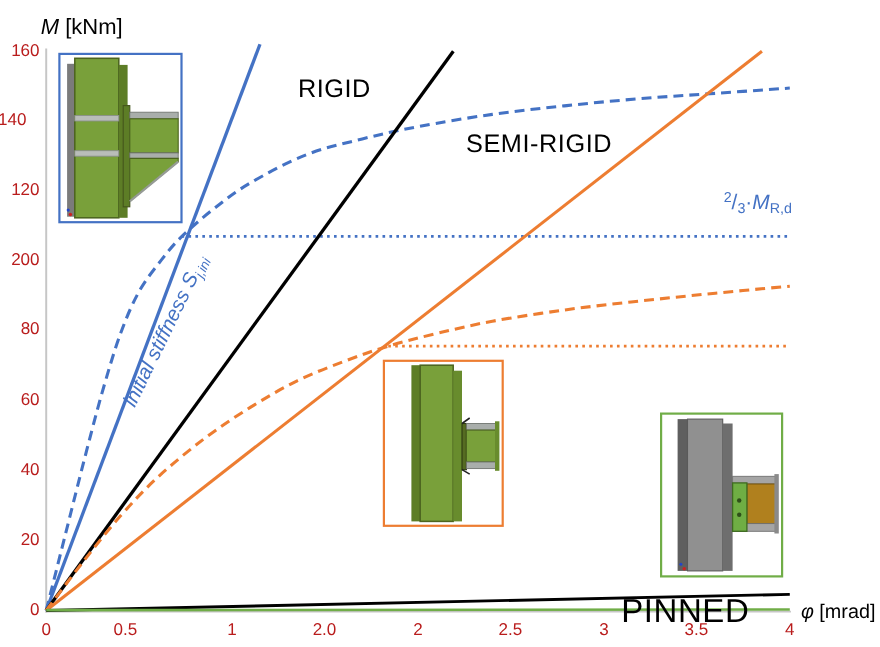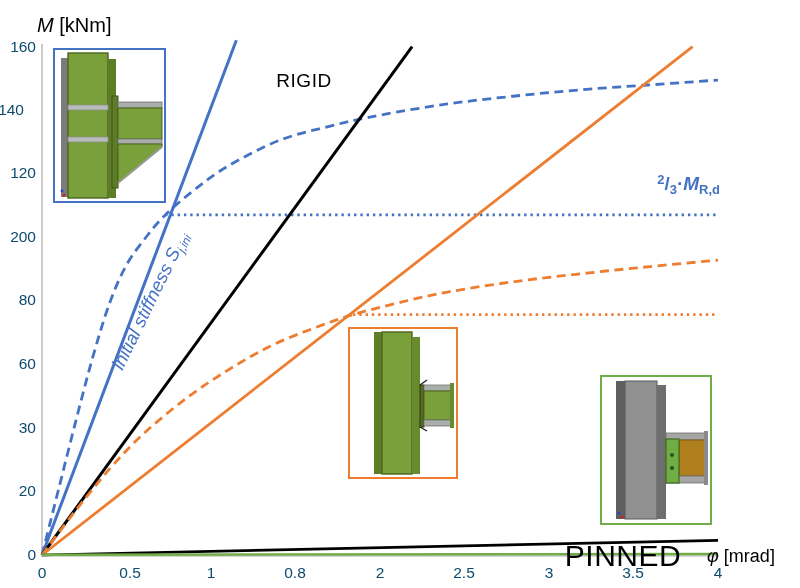--- a/index.html
+++ b/index.html
@@ -1,27 +1,27 @@
 <!DOCTYPE html>
 <html><head>
 <meta charset="utf-8">
 <style>
   html,body{margin:0;padding:0;background:#fff;}
   #stage{position:relative;width:800px;height:588px;background:#ffffff;overflow:hidden;
          font-family:"Liberation Sans",sans-serif;}
   #chart-svg{position:absolute;left:0;top:0;}
-  .tick{position:absolute;color:#0c4a6e;font-size:15.5px;}
+  .tick{position:absolute;color:#b91c1c;font-size:15.5px;}
   .xtick{transform:translateX(-50%);}
   .ytick{transform:translateY(-50%);width:34px;text-align:right;}
   .ann{position:absolute;color:#000;white-space:nowrap;}
-  .zone-label{font-size:19px;font-weight:500;letter-spacing:0.5px;transform:translate(-50%,-50%);}
+  .zone-label{font-size:23px;font-weight:500;letter-spacing:0.5px;transform:translate(-50%,-50%);}
   .axis-title{font-size:20px;font-weight:normal;}
   .axis-title i{font-style:italic;}
   .blue-label{color:#4472C4;}
-  #two-thirds-label{font-size:19px;text-align:center;font-weight:bold;}
+  #two-thirds-label{font-size:19px;text-align:center;}
   #two-thirds-label sup{font-size:13px;vertical-align:6px;}
   #two-thirds-label sub{font-size:13px;vertical-align:-4px;}
   #init-stiff-label{font-size:18.5px;font-style:italic;transform:translate(-50%,-50%) rotate(-64deg);}
   #init-stiff-label sub{font-size:12px;vertical-align:-4px;font-style:italic;}
   .inset{position:absolute;background:#fff;box-sizing:border-box;}
   .inset svg{display:block;}
 </style>
 </head>
 <body>
 
@@ -38,46 +38,47 @@
         <path d="M42,555 L692.65,46.59375" fill="none" stroke="#ED7D31" stroke-width="2.8" stroke-linecap="butt" stroke-linejoin="round"></path>
         <path d="M42,555C47.63333333333333,547.5625 64.53333333333335,524.71875 75.80000000000001,510.375C87.06666666666668,496.03125 98.33333333333334,481.6875 109.60000000000001,468.9375C120.86666666666667,456.1875 130.72499999999997,445.5625 143.39999999999998,433.875C156.075,422.1875 171.56666666666666,409.4375 185.65,398.8125C199.73333333333335,388.1875 213.81666666666666,378.890625 227.9,370.125C241.98333333333335,361.359375 256.06666666666666,353.125 270.15,346.21875C284.2333333333333,339.3125 298.59833333333336,333.946875 312.40000000000003,328.6875C326.2016666666667,323.428125 338.8766666666667,318.9125 352.96000000000004,314.6625C367.04333333333335,310.4125 381.1266666666667,306.959375 396.90000000000003,303.1875C412.67333333333335,299.415625 427.8833333333333,295.64375 447.59999999999997,292.03125C467.3166666666666,288.41875 492.6666666666667,284.59375 515.2,281.5125C537.7333333333333,278.43125 560.2666666666668,276.040625 582.8000000000001,273.54375C605.3333333333334,271.046875 627.8666666666667,268.7625 650.4,266.53125C672.9333333333333,264.3 706.7333333333333,261.21875 718,260.15625" fill="none" stroke="#ED7D31" stroke-width="2.8" stroke-dasharray="9 5.5" stroke-linecap="butt" stroke-linejoin="round"></path>
         <path d="M352.96000000000004,314.6625 L716.3100000000001,314.6625" fill="none" stroke="#ED7D31" stroke-width="2.6" stroke-dasharray="2.4 3.9" stroke-linecap="butt" stroke-linejoin="round"></path>
         <path d="M42,555 L718,540.3375" fill="none" stroke="#000000" stroke-width="2.6" stroke-linecap="butt" stroke-linejoin="round"></path>
         <path d="M42,554.68125 L718,554.04375" fill="none" stroke="#70AD47" stroke-width="2.4" stroke-linecap="butt" stroke-linejoin="round"></path>
       </g>
   </svg>
 
   <div class="tick ytick" style="right:764px;top:555px">0</div>
   <div class="tick ytick" style="right:764px;top:491px">20</div>
-  <div class="tick ytick" style="right:764px;top:428px">30</div>
+  <div class="tick ytick" style="right:764px;top:428px">40</div>
   <div class="tick ytick" style="right:764px;top:364px">60</div>
   <div class="tick ytick" style="right:764px;top:300px">80</div>
   <div class="tick ytick" style="right:764px;top:237px">200</div>
   <div class="tick ytick" style="right:764px;top:173px">120</div>
   <div class="tick ytick" style="right:776px;top:110px">140</div>
   <div class="tick ytick" style="right:764px;top:47px">160</div>
 
   <div class="tick xtick" style="left:42px;top:564px">0</div>
-  <div class="tick xtick" style="left:130px;top:564px">0.5</div>
+  <div class="tick xtick" style="left:114px;top:564px">0.5</div>
   <div class="tick xtick" style="left:211px;top:564px">1</div>
-  <div class="tick xtick" style="left:295px;top:564px">0.8</div>
+  <div class="tick xtick" style="left:295px;top:564px">2.0</div>
   <div class="tick xtick" style="left:380px;top:564px">2</div>
   <div class="tick xtick" style="left:464px;top:564px">2.5</div>
   <div class="tick xtick" style="left:549px;top:564px">3</div>
   <div class="tick xtick" style="left:633px;top:564px">3.5</div>
   <div class="tick xtick" style="left:718px;top:564px">4</div>
 
   <div class="ann axis-title" style="left:37px;top:14px">
     <i>M</i><span> [kNm]</span>
   </div>
-  <div class="ann axis-title" style="left:741px;top:556px;transform:translate(-50%,-50%);font-size:18px">
+  <div class="ann axis-title" style="left:762px;top:556px;transform:translate(-50%,-50%);font-size:18px">
     <i>φ</i><span> [mrad]</span>
   </div>
 
   <div class="ann zone-label" style="left:304px;top:81px">RIGID</div>
+  <div class="ann zone-label" style="left:490px;top:131px">SEMI-RIGID</div>
   <div class="ann zone-label" style="left:623px;top:556px;font-size:30px">PINNED</div>
 
   <div class="ann blue-label" id="two-thirds-label" style="right:80px;top:172px">
     <sup>2</sup><span>/</span><sub>3</sub><span>·</span><i>M</i><sub>R,d</sub>
   </div>
 
   <div class="ann blue-label" id="init-stiff-label" style="left:151px;top:301px">
     <span>initial stiffness </span><i>S</i><sub>j,ini</sub>
   </div>
 

